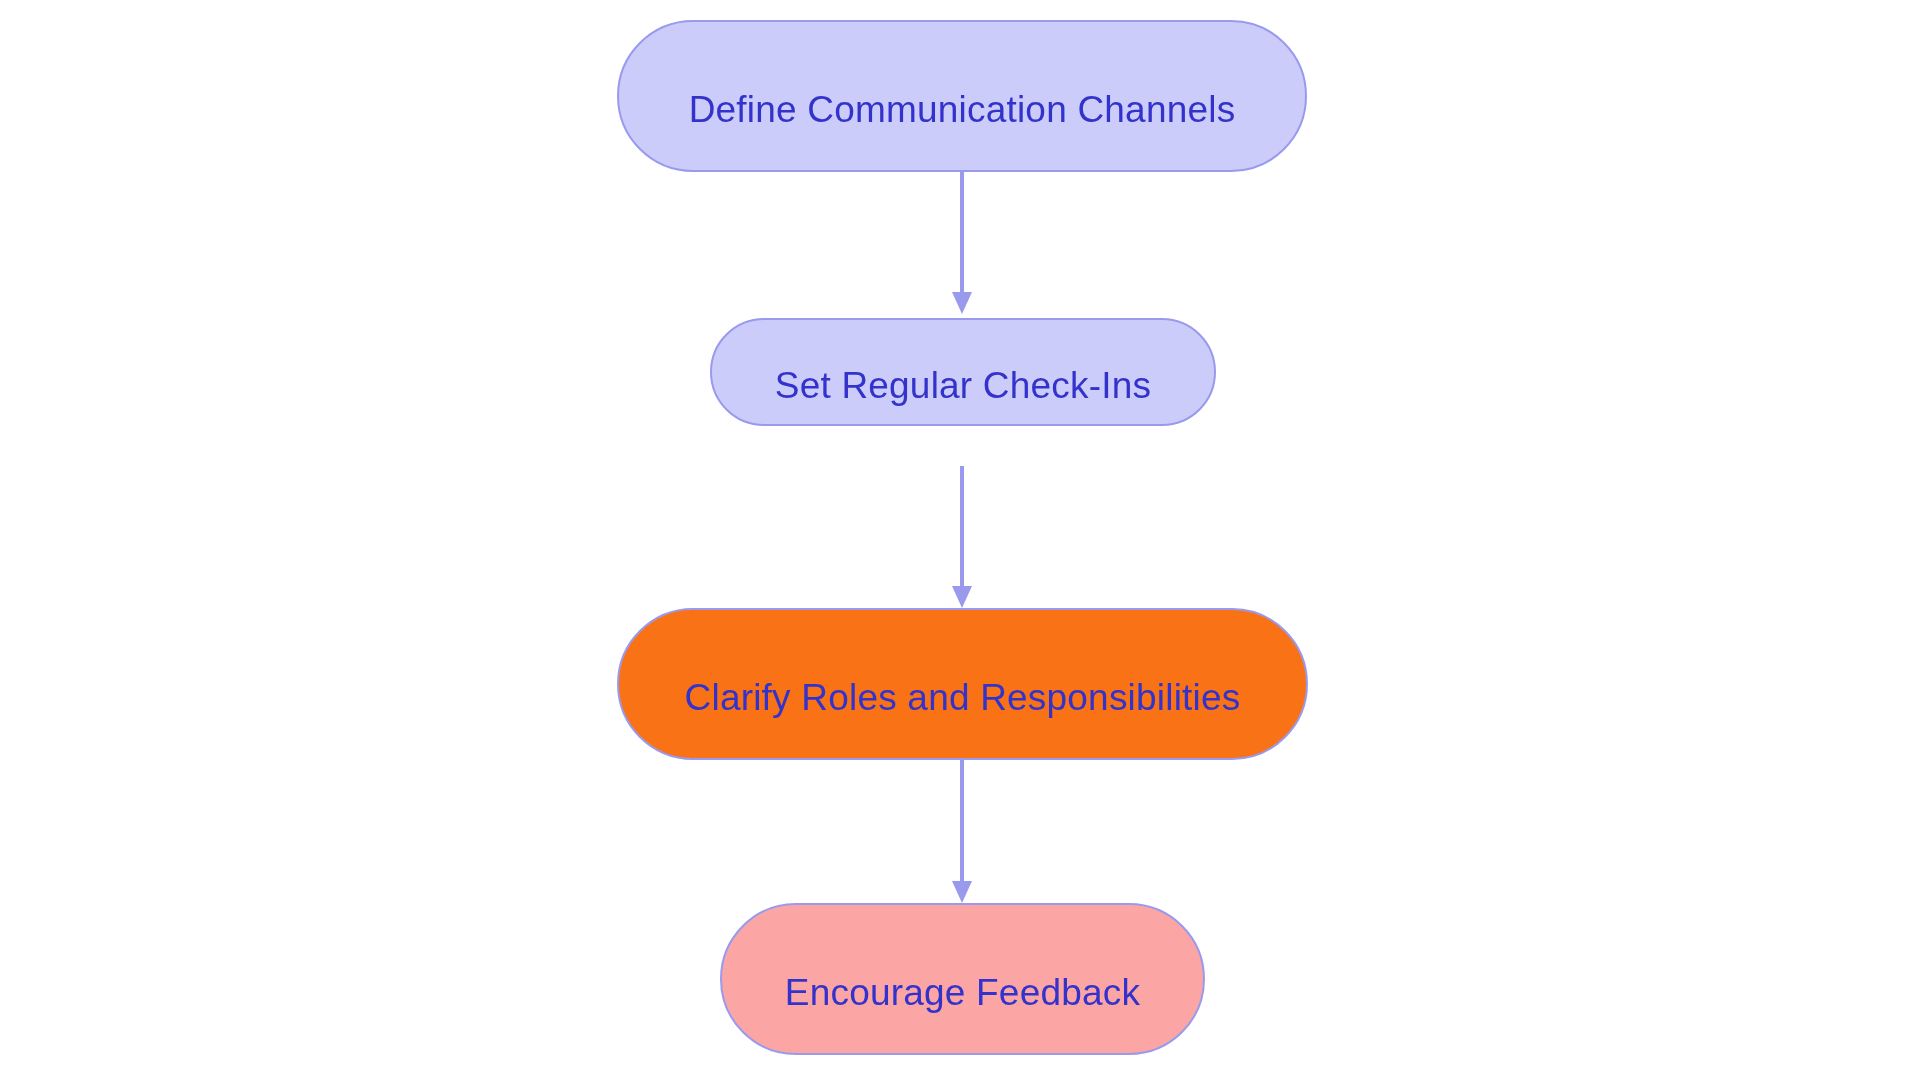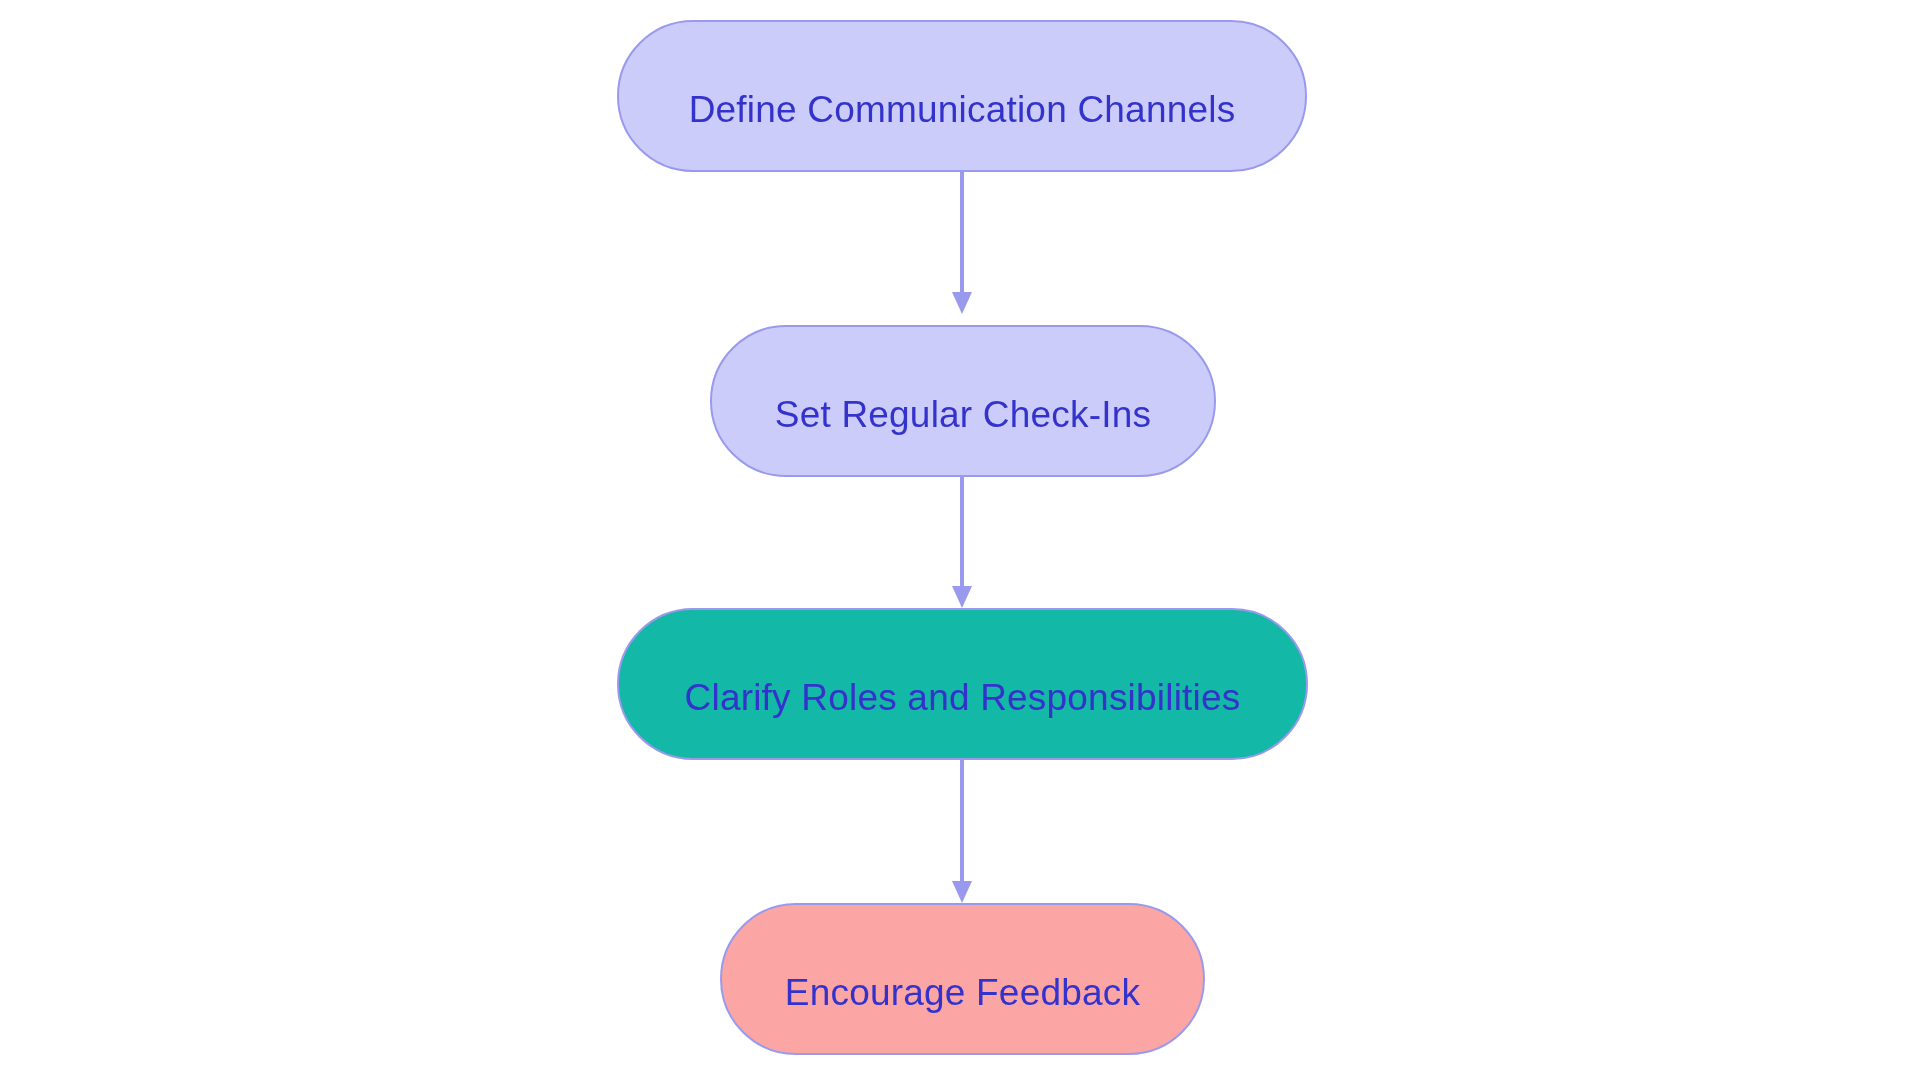--- a/index.html
+++ b/index.html
@@ -79,25 +79,25 @@
     <svg width="20" height="143" viewBox="0 0 20 143">
       <line x1="10" y1="0" x2="10" y2="121" stroke="#9999ee" stroke-width="4"></line>
       <polygon points="0,121 20,121 10,143" fill="#9999ee"></polygon>
     </svg>
   </div>
 
   <div class="flow-node" id="node-1" style="left: 617px; top: 20px; width: 690px; height: 152px; background: rgb(204, 204, 250); border-color: rgb(153, 153, 238); color: rgb(51, 51, 204);">
     <span class="node-label">Define Communication Channels</span>
   </div>
 
-  <div class="flow-node" id="node-2" style="left: 710px; top: 325px; width: 506px; height: 152px; background: rgb(204, 204, 250); border-color: rgb(153, 153, 238); color: rgb(51, 51, 204);">
+  <div class="flow-node" id="node-2" style="left: 710px; top: 318px; width: 506px; height: 108px; background: rgb(204, 204, 250); border-color: rgb(153, 153, 238); color: rgb(51, 51, 204);">
     <span class="node-label">Set Regular Check-Ins</span>
   </div>
 
-  <div class="flow-node" id="node-3" style="left: 617px; top: 608px; width: 691px; height: 152px; background: #14b8a6; border-color: rgb(153, 153, 238); color: rgb(51, 51, 204);">
+  <div class="flow-node" id="node-3" style="left: 617px; top: 608px; width: 691px; height: 152px; background: #f97316; border-color: rgb(153, 153, 238); color: rgb(51, 51, 204);">
     <span class="node-label">Clarify Roles and Responsibilities</span>
   </div>
 
   <div class="flow-node" id="node-4" style="left: 720px; top: 903px; width: 485px; height: 152px; background: #fca5a5; border-color: rgb(153, 153, 238); color: rgb(51, 51, 204);">
     <span class="node-label">Encourage Feedback</span>
   </div>
 
 </div>
 
 </body></html>

